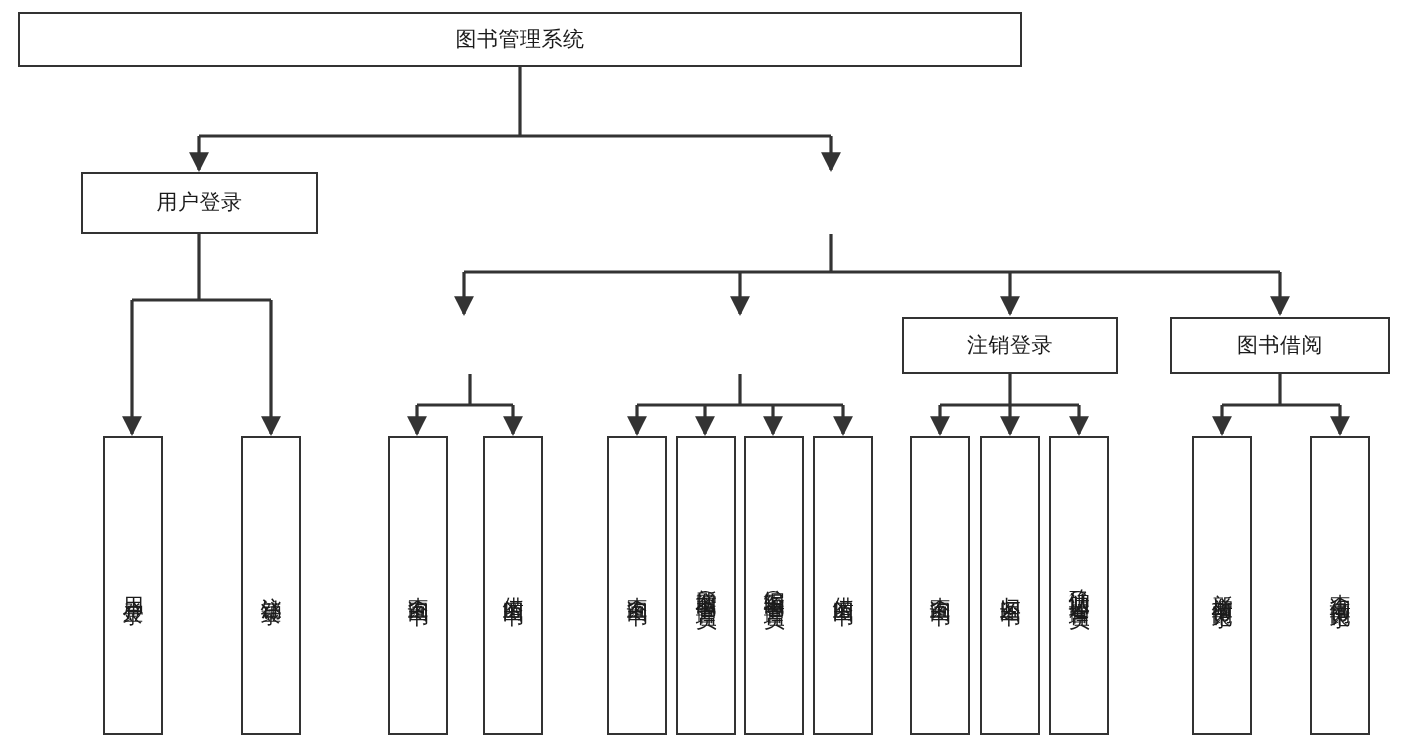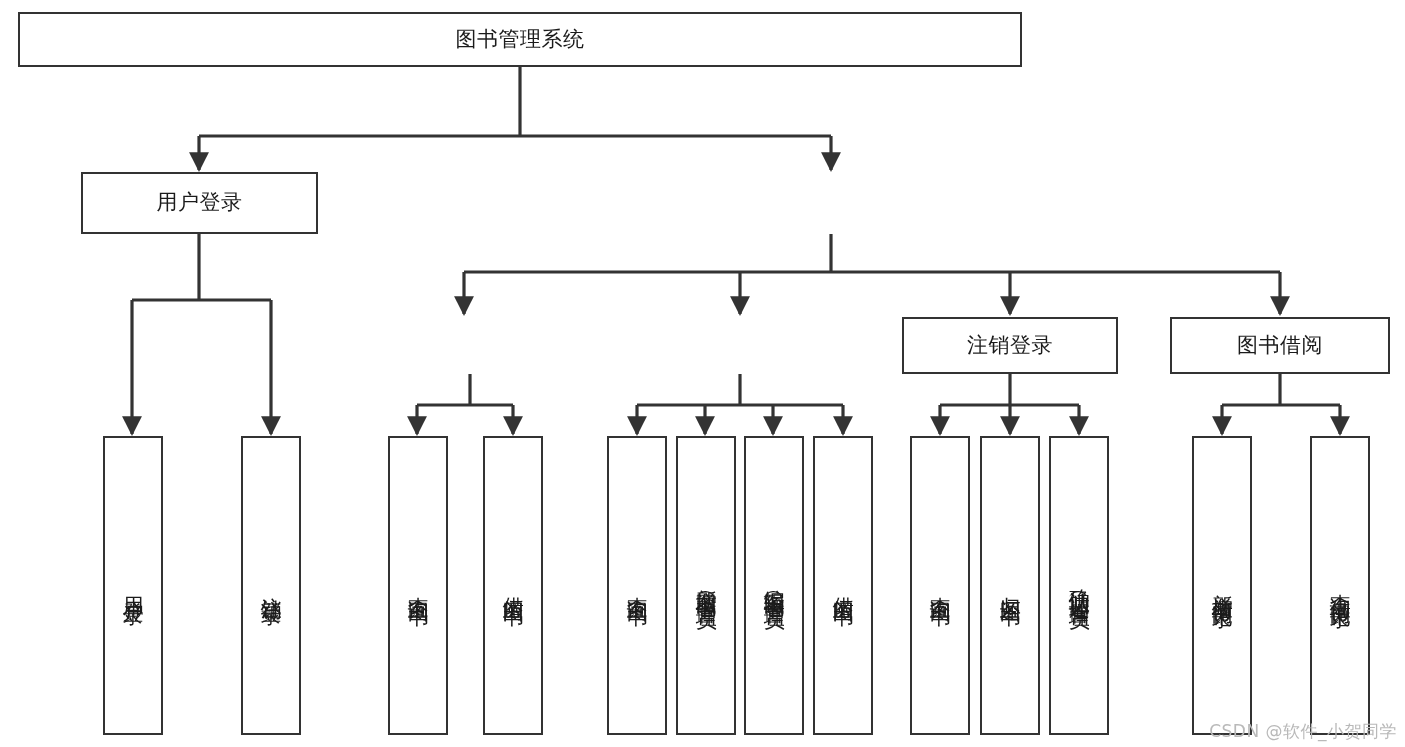--- a/index.html
+++ b/index.html
@@ -177,15 +177,14 @@
     <span>确认归还（管理员）</span>
   </div>
 
   <div class="node node-v" style="left:1192px; top:436px; width:60px; height:299px;">
     <span>新增借阅记录</span>
   </div>
   <div class="node node-v" style="left:1310px; top:436px; width:60px; height:299px;">
     <span>查询借阅记录</span>
   </div>
 
-  <div id="watermark">CSDN @软件_小贺同学</div>
 
 </div>
 
 </body></html>

